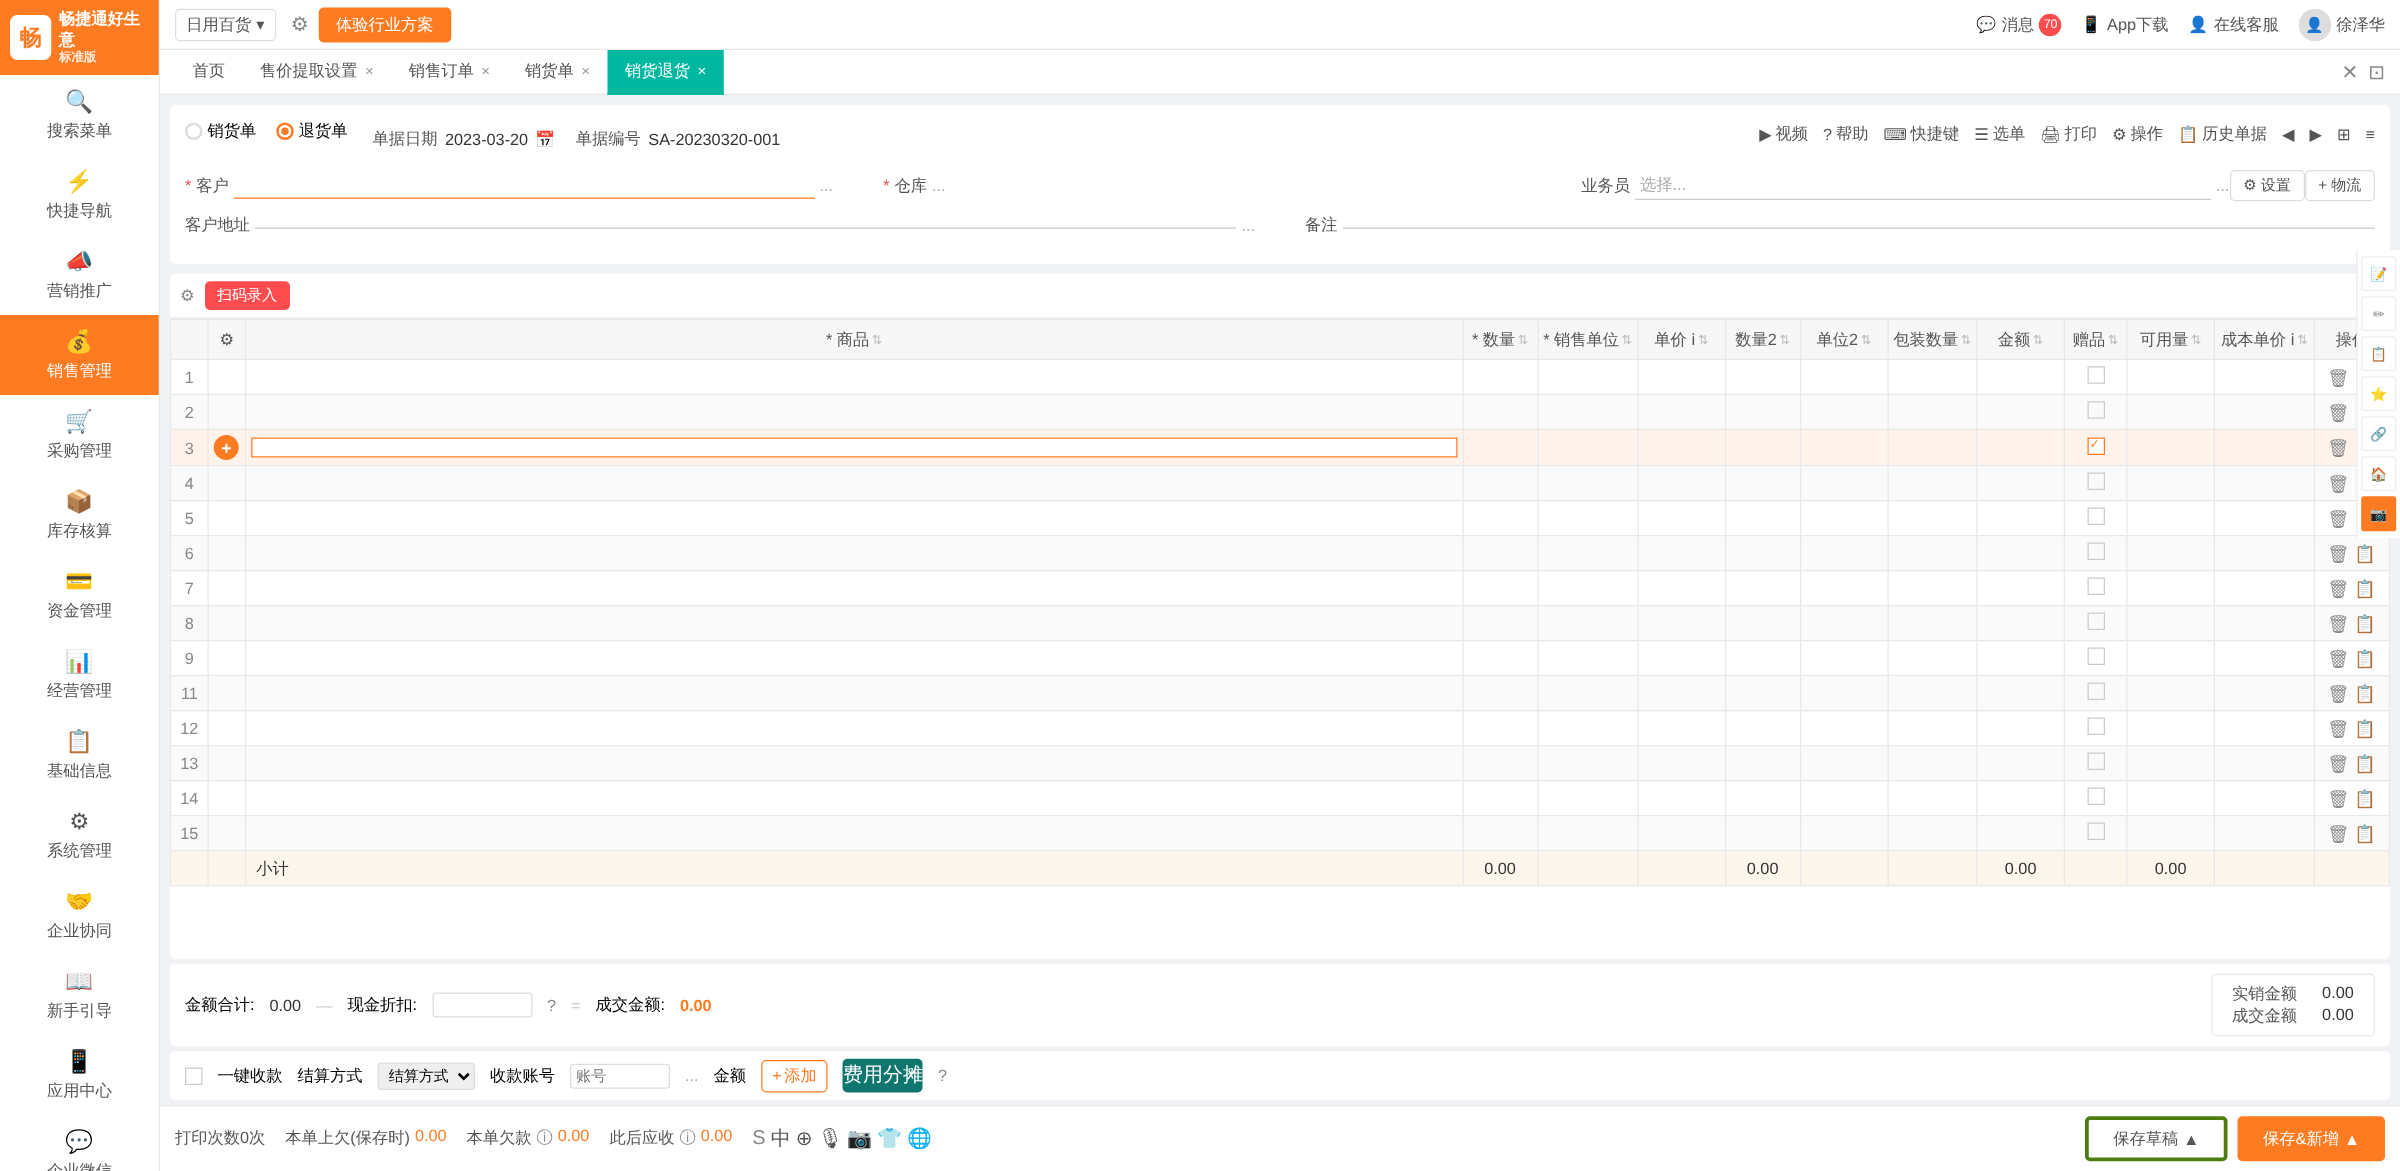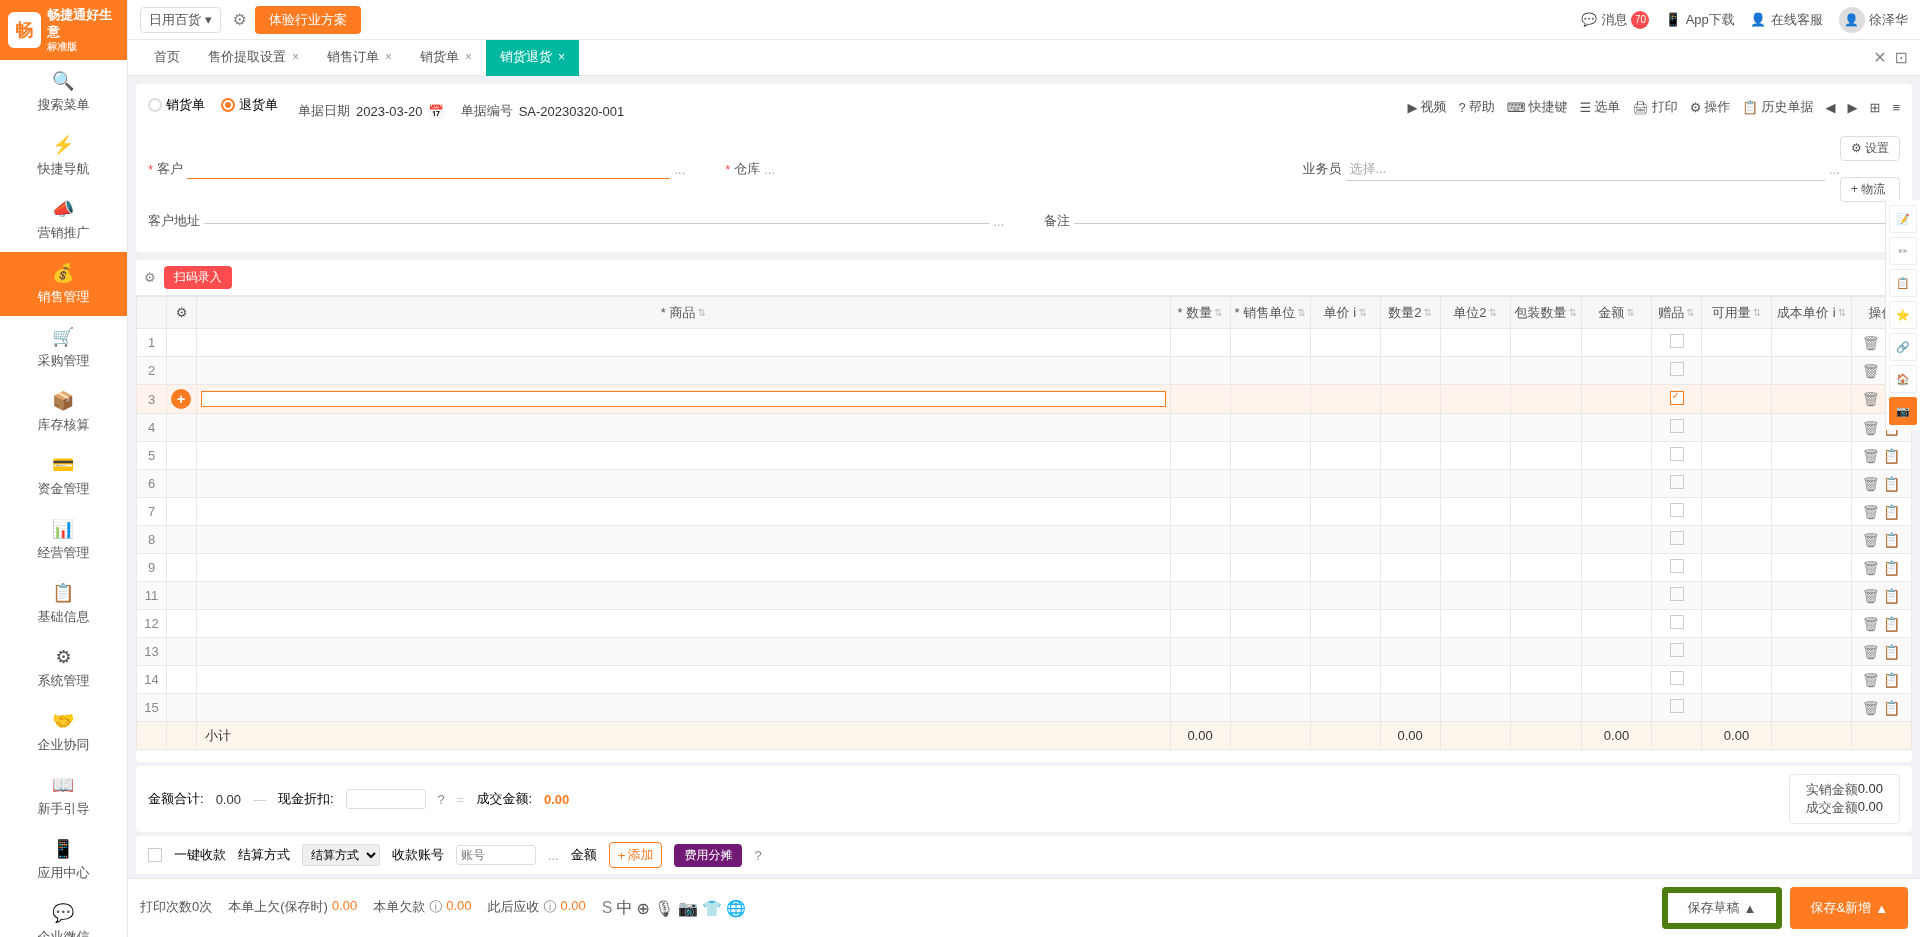--- a/index.html
+++ b/index.html
@@ -75,36 +75,36 @@
     .cb.checked { background: #fff; border-color: #ff7b22; position: relative; }
     .cb.checked::after { content: '✓'; color: #ff7b22; font-size: 10px; position: absolute; top: -2px; left: 1px; }
     .action-icons { display: flex; gap: 4px; justify-content: center; }
     .action-icon { cursor: pointer; color: #888; font-size: 14px; }
     .add-row-btn { width: 20px; height: 20px; background: #ff7b22; color: #fff; border-radius: 50%; display: flex; align-items: center; justify-content: center; cursor: pointer; font-size: 14px; font-weight: bold; }
     .subtotal-row { background: #fdf6ec; font-weight: normal; }
     .subtotal-row td { color: #333; }
 
     
     .footer-summary { background: #fff; margin: 4px 8px; border-radius: 4px; padding: 8px 12px; display: flex; align-items: center; gap: 12px; font-size: 13px; }
-    .footer-row { display: flex; justify-content: space-between; }
+    .footer-row { display: flex; justify-content: space-between; gap: 20px; }
     .footer-label { color: #555; }
     .footer-value { color: #333; }
 
     
     .payment-row { background: #fff; margin: 0 8px 4px; border-radius: 4px; padding: 6px 12px; display: flex; align-items: center; gap: 12px; font-size: 12px; }
     .payment-checkbox { width: 14px; height: 14px; border: 1px solid #ccc; display: inline-block; }
-    .payment-btn { background: #701a75; color: #fff; border: none; border-radius: 4px; padding: 3px 10px; cursor: pointer; font-size: 12px; }
+    .payment-btn { background: #0f766e; color: #fff; border: none; border-radius: 4px; padding: 3px 0; cursor: pointer; font-size: 16px; }
     .add-btn { background: #fff; border: 1px solid #ff7b22; color: #ff7b22; border-radius: 4px; padding: 3px 8px; cursor: pointer; font-size: 12px; display: flex; align-items: center; gap: 2px; }
 
     
     .bottom-bar { background: #fff; border-top: 1px solid #e8e8e8; padding: 8px 12px; display: flex; align-items: center; justify-content: space-between; }
     .bottom-info { display: flex; gap: 16px; font-size: 12px; color: #555; }
     .bottom-info-item { display: flex; gap: 4px; }
     .bottom-right-btns { display: flex; gap: 8px; }
-    .btn-save-draft { background: #fff; border: 6px solid #4d7c0f; border-radius: 4px; padding: 6px 20px; cursor: pointer; font-size: 13px; color: #555; display: flex; align-items: center; gap: 4px; }
+    .btn-save-draft { background: #fff; border: 3px solid #4d7c0f; border-radius: 4px; padding: 6px 20px; cursor: pointer; font-size: 13px; color: #555; display: flex; align-items: center; gap: 4px; }
     .btn-save-new { background: #ff7b22; color: #fff; border: none; border-radius: 4px; padding: 6px 20px; cursor: pointer; font-size: 13px; display: flex; align-items: center; gap: 4px; }
 
     
     .right-mini-toolbar { position: fixed; right: 0; top: 50%; transform: translateY(-50%); display: flex; flex-direction: column; gap: 2px; background: #fff; border-left: 1px solid #e8e8e8; padding: 4px 2px; }
     .right-mini-btn { width: 28px; height: 28px; display: flex; align-items: center; justify-content: center; cursor: pointer; color: #888; font-size: 14px; border: 1px solid #eee; border-radius: 2px; margin: 1px; }
     .right-mini-btn.active { background: #ff7b22; color: #fff; border-color: #ff7b22; }
 
     
     .top-action-bar { display: flex; align-items: center; gap: 12px; font-size: 12px; color: #555; margin-bottom: 8px; }
     .top-action-item { display: flex; align-items: center; gap: 3px; cursor: pointer; }
@@ -333,21 +333,21 @@
           <span class="form-input-dots">...</span>
         </div>
         <div style="width:40px;"></div>
         <div class="form-field">
           <span class="form-label">业务员</span>
           <div style="flex:1;border-bottom:1px solid #ccc;padding:2px 4px;min-width:80px;">
             <span style="color:#aaa;margin-top:33px;">选择...</span>
           </div>
           <span class="form-input-dots">...</span>
         </div>
-        <div style="margin-left:auto;display:flex;flex-direction:column;gap:16px;">
+        <div style="margin-left:auto;display:flex;flex-direction:row;gap:0;">
           <button class="btn-setting">⚙ 设置</button>
           <button class="btn-logistics">+ 物流</button>
         </div>
       </div>
       <div class="form-row">
         <div class="form-field">
           <span class="form-label">客户地址</span>
           <div style="flex:1;border-bottom:1px solid #ccc;padding:2px 4px;min-width:160px;"></div>
           <span class="form-input-dots">...</span>
         </div>

